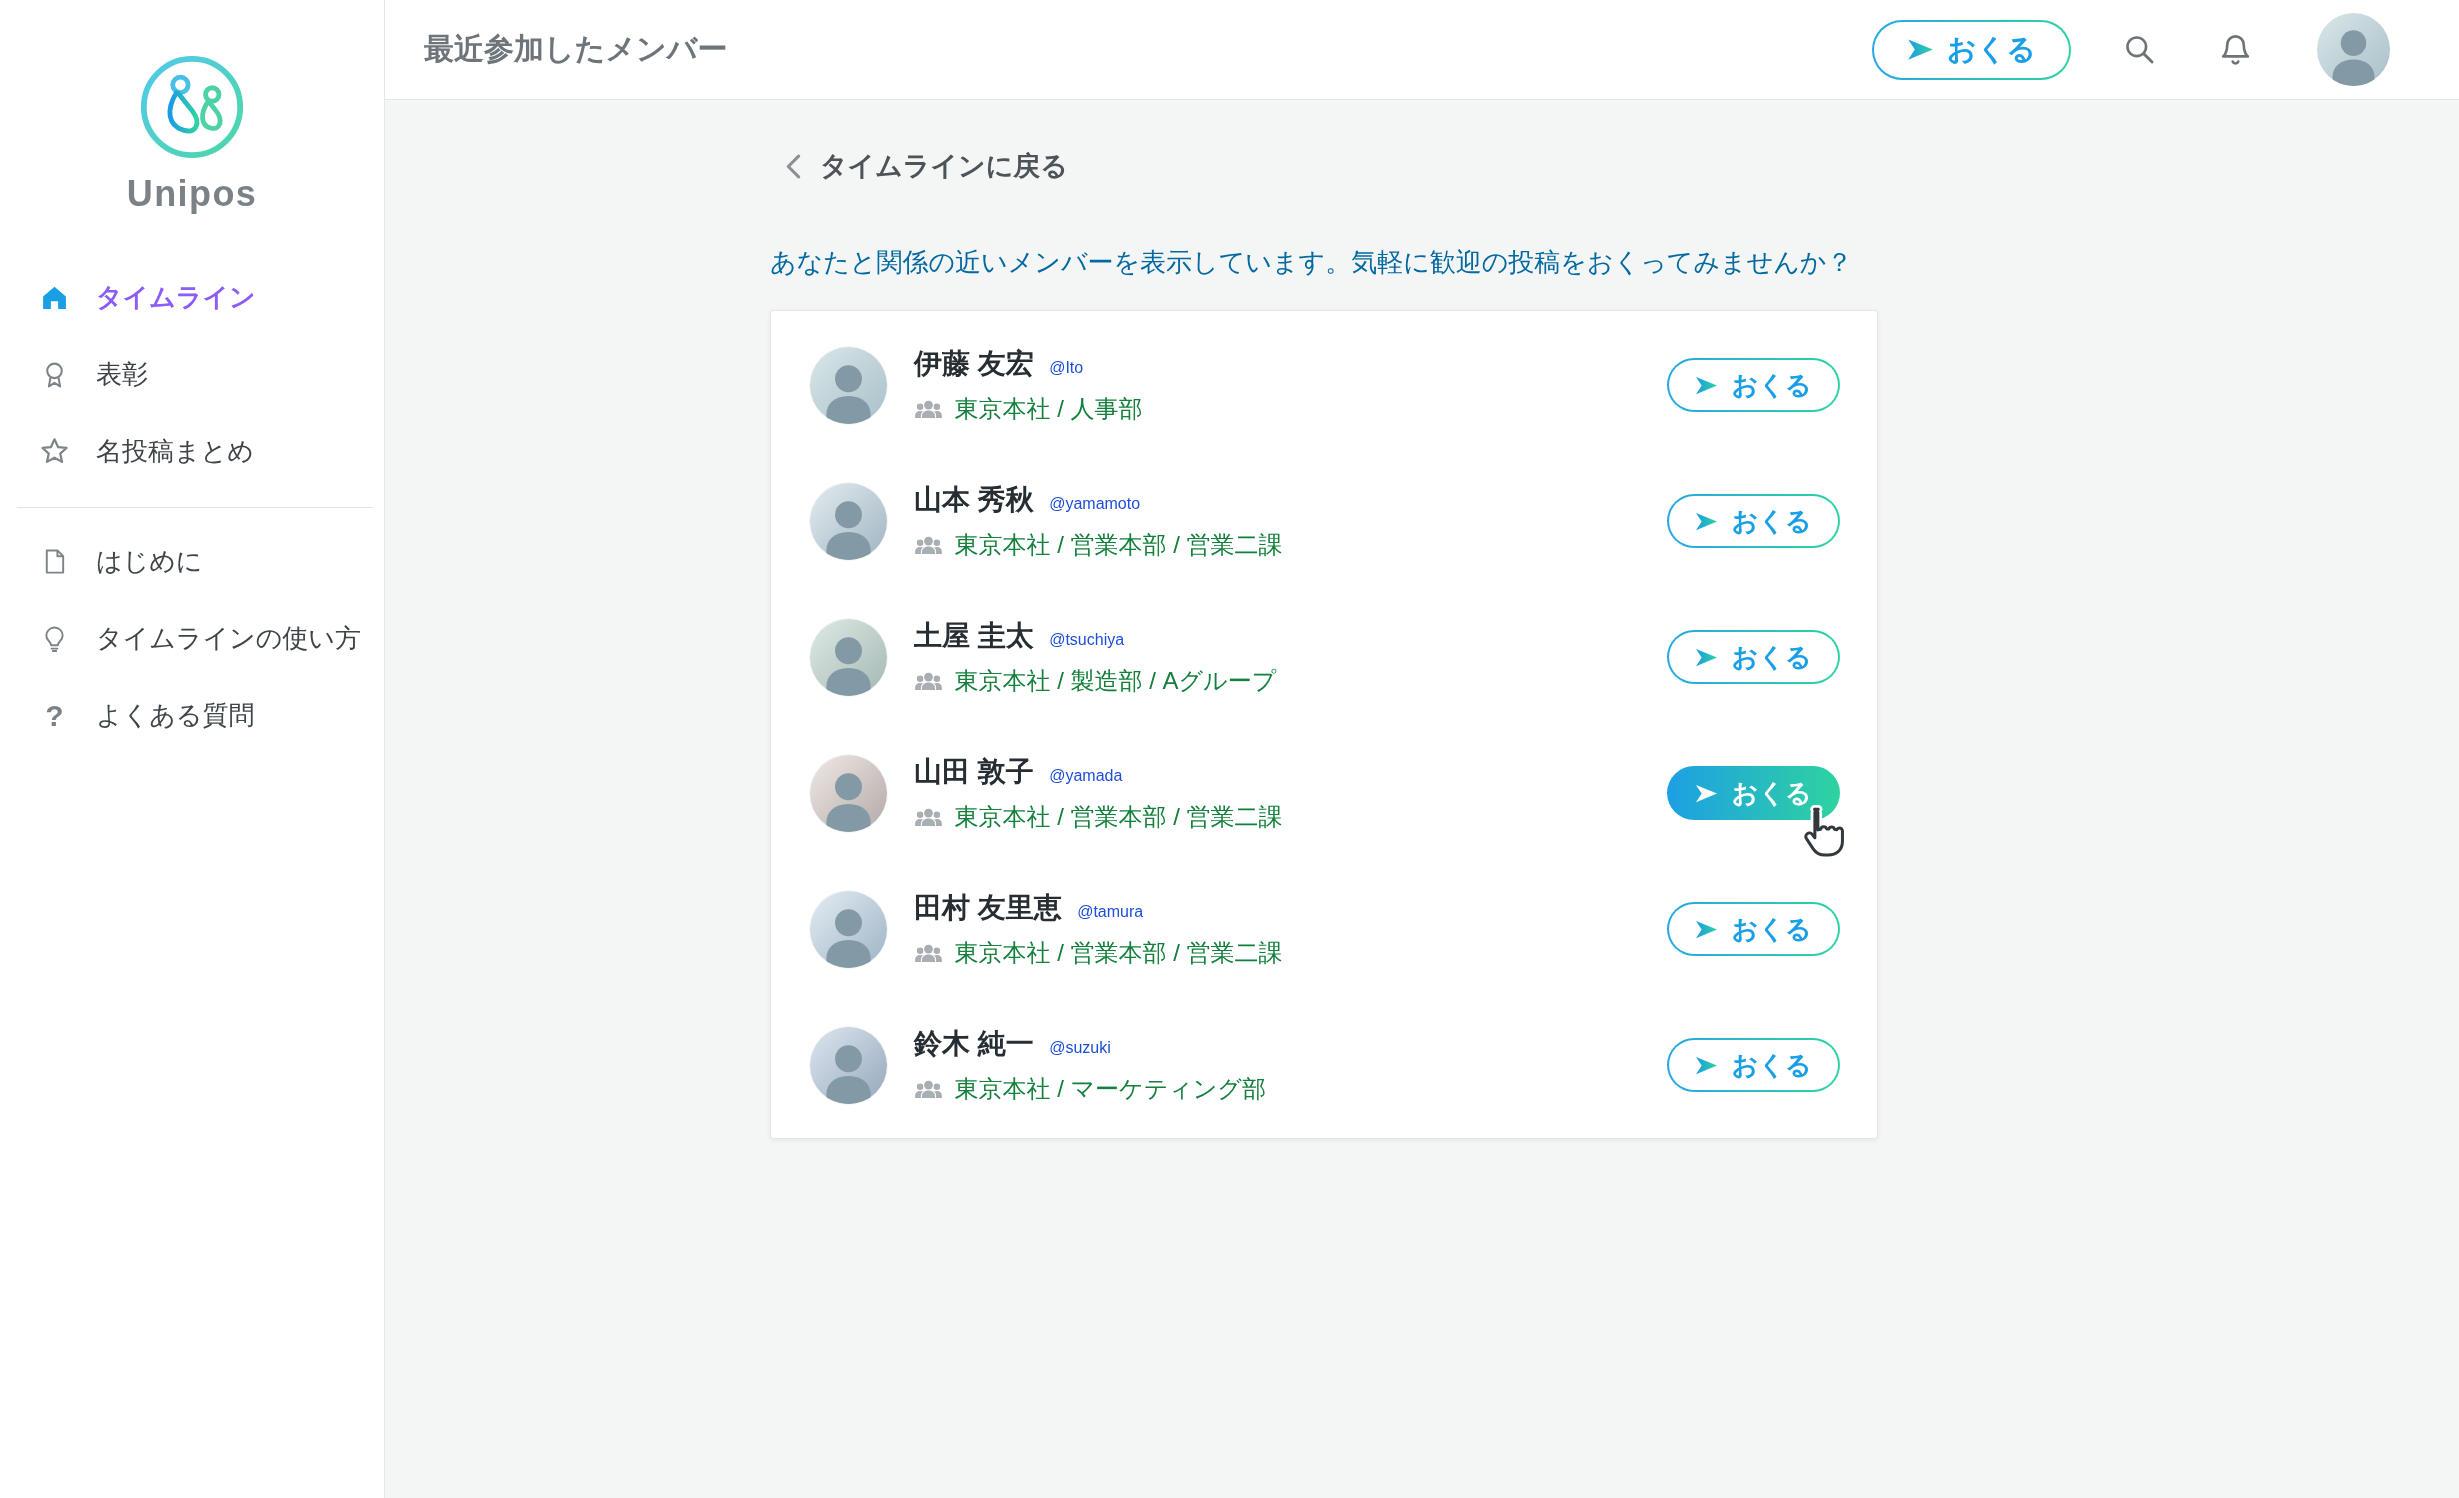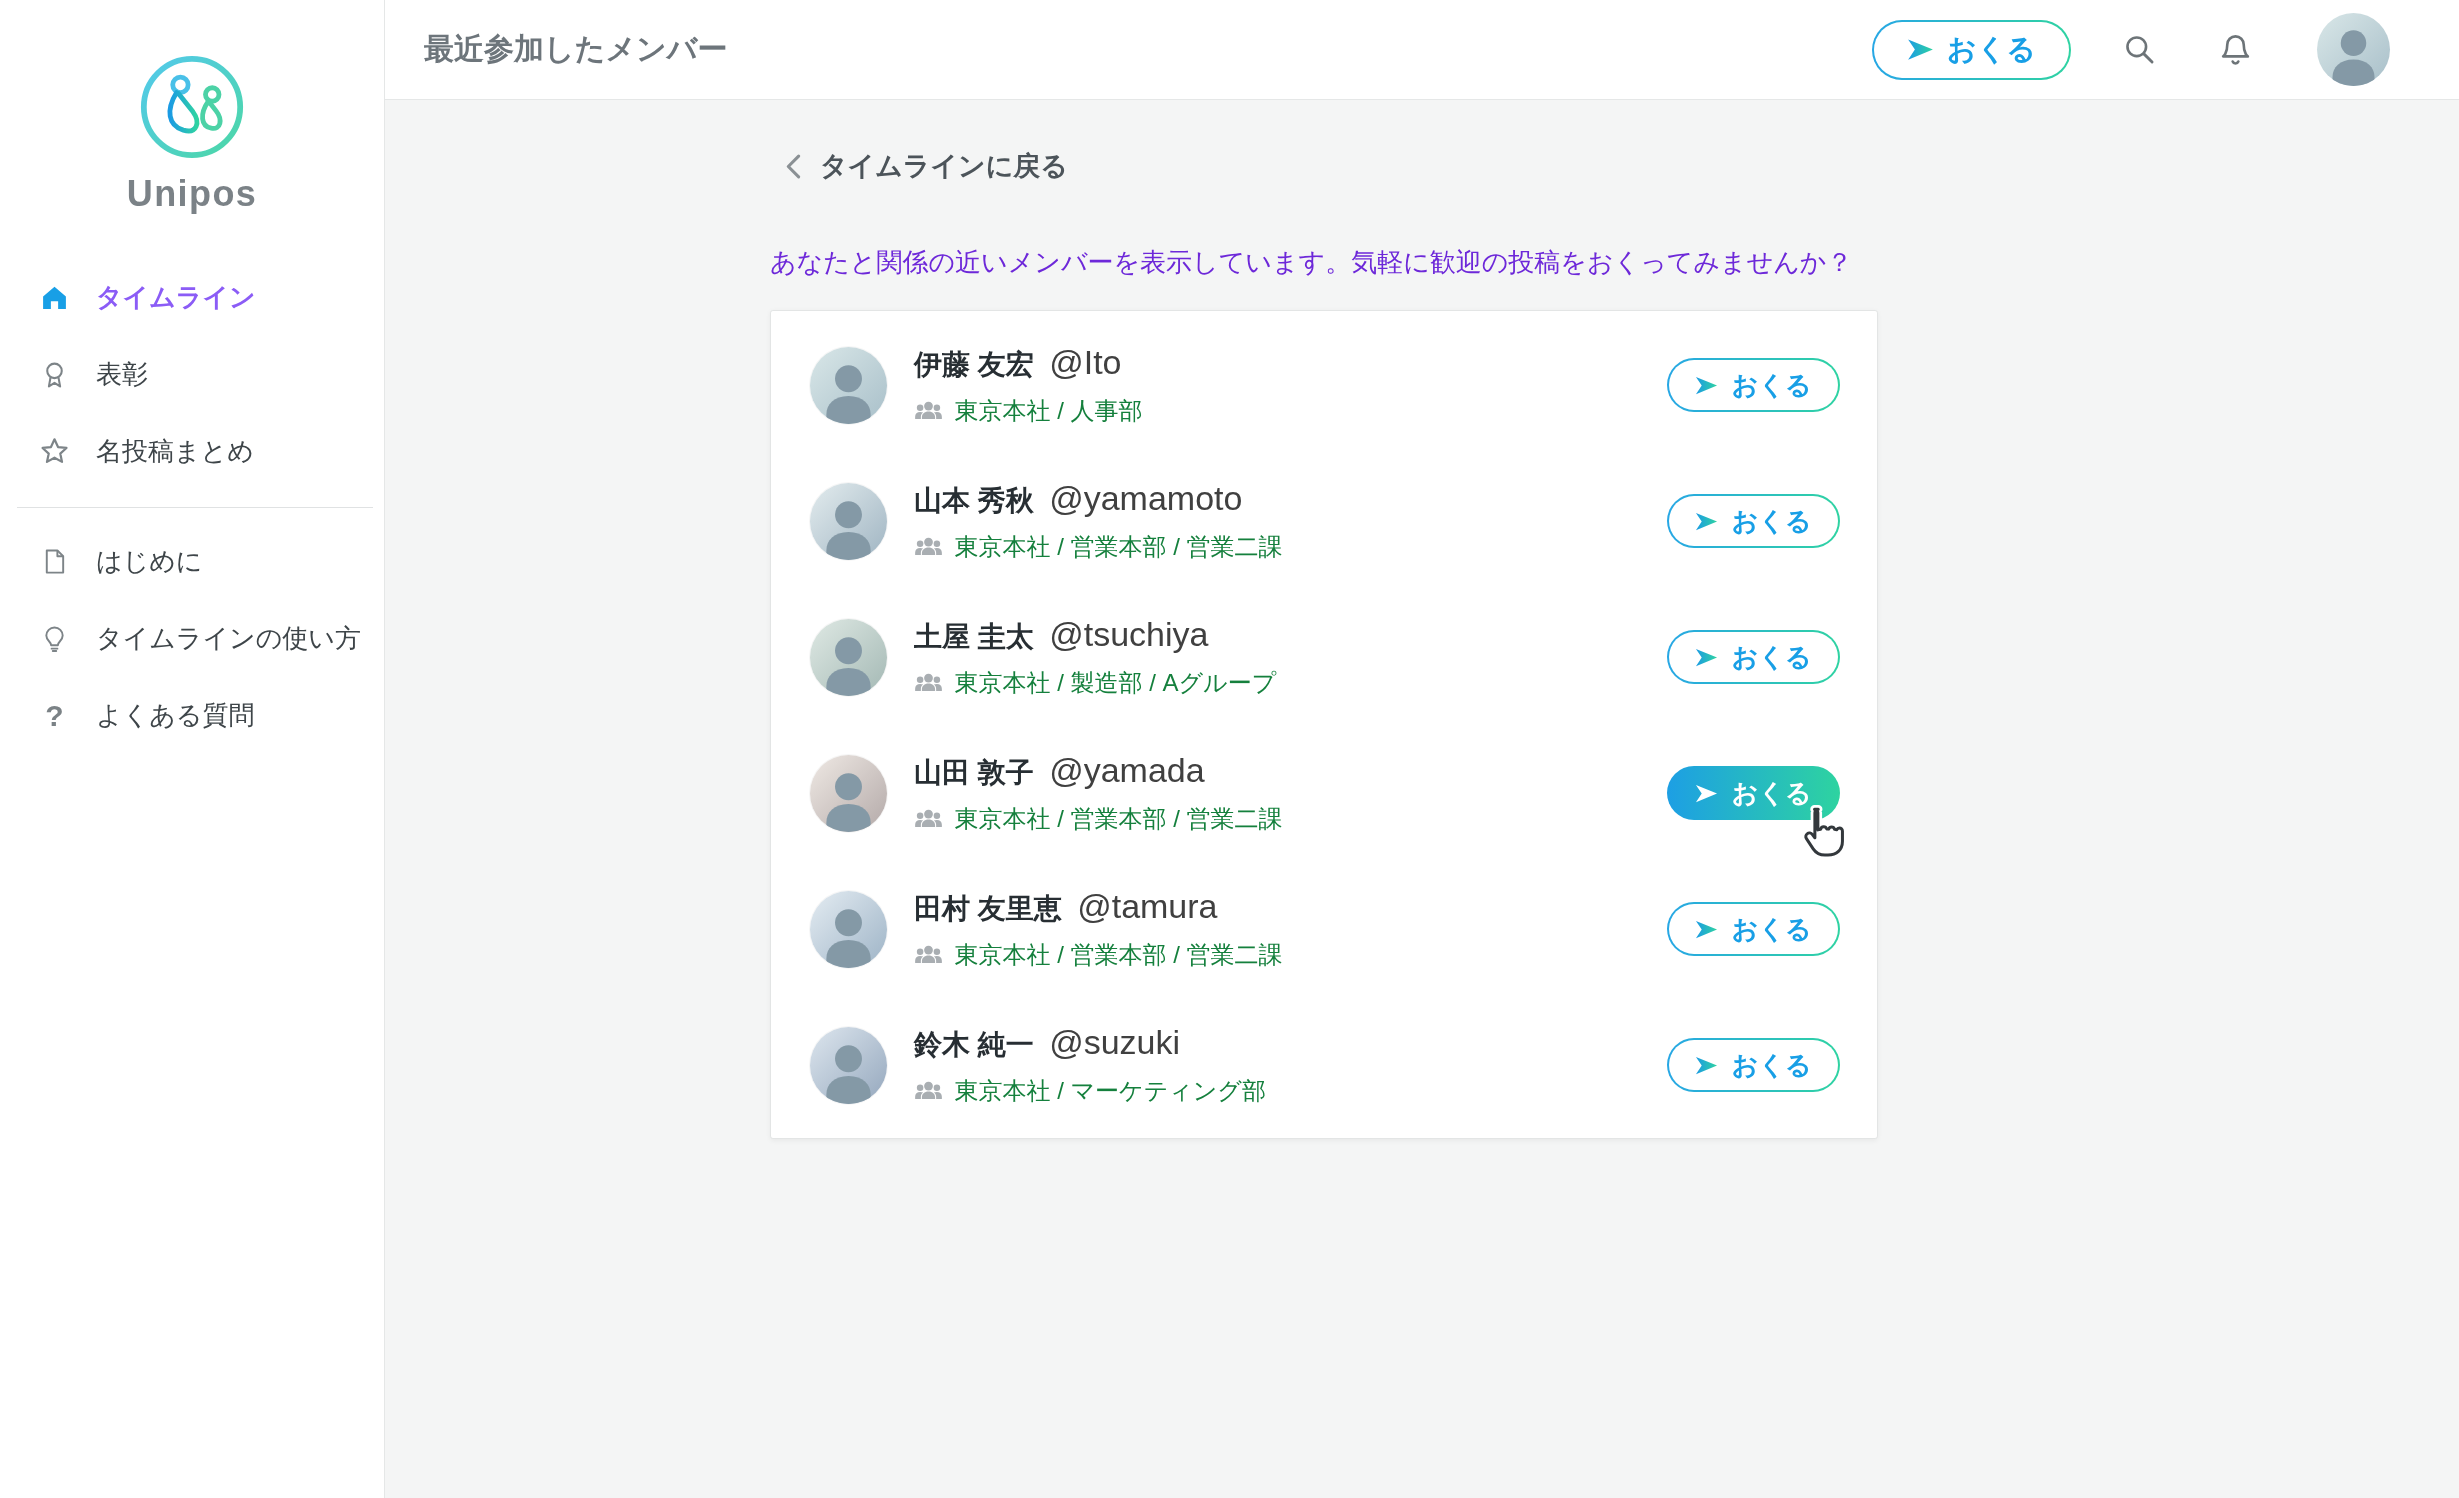--- a/index.html
+++ b/index.html
@@ -70,39 +70,39 @@
   }
   .header-avatar { width:73px; height:73px; margin-left:60px; cursor:pointer; }
 
   
   main { flex:1; background:#f4f5f5; padding:0 0 0 385px; }
   .back-link {
     margin:48px 0 0 11.5px; display:inline-flex; align-items:center;
     font-size:27px; font-weight:700; color:#4c545a; cursor:pointer;
   }
   .back-link svg { margin-right:13.4px; }
-  .page-desc { margin-top:60px; font-size:26px; color:#6d28d9; }
+  .page-desc { margin-top:60px; font-size:26px; color:#0369a1; }
 
   .member-card {
     margin-top:30px; width:1108px;
     background:#ffffff; border:1px solid #e3e5e5; border-radius:2.9px;
     box-shadow:0 1.9px 4.8px rgba(0,0,0,0.05);
     padding:6.7px 0 4.8px 0;
   }
   .member-row { height:136px; display:flex; align-items:center; padding:0 37px 0 39px; }
   .m-avatar { width:77px; height:77px; cursor:pointer; box-shadow:0 0 0 1px rgba(0,0,0,0.04); }
   .m-avatar.av2 { background:linear-gradient(135deg,#e3ecee,#9fb4c2); }
   .m-avatar.av3 { background:linear-gradient(135deg,#dfe9e4,#a3b8b4); }
   .m-avatar.av4 { background:linear-gradient(135deg,#efe9e4,#b3a9a8); }
   .m-avatar.av5 { background:linear-gradient(135deg,#e4ecf2,#9db3c6); }
   .m-avatar.av6 { background:linear-gradient(135deg,#dde6ee,#94a7bd); }
   .m-info { margin-left:27px; }
   .m-line1 { display:flex; align-items:baseline; }
   .m-name { font-size:28px; font-weight:700; color:#272e33; }
-  .m-username { font-size:34px; color:#404040; margin-left:15.4px; }
+  .m-username { font-size:16px; color:#1d4ed8; margin-left:15.4px; }
   .m-line2 { display:flex; align-items:center; margin-top:10.6px; }
   .m-dept { font-size:24px; color:#15803d; margin-left:11.5px; }
   .m-spacer { flex:1; }
   .btn-wrap { position:relative; }
   .row-send { width:173px; height:54px; font-size:26px; border-radius:27px; }
   .cursor-pointer { position:absolute; right:-11.5px; bottom:-44px; pointer-events:none; }
 </style>
 </head>
 <body>
 

